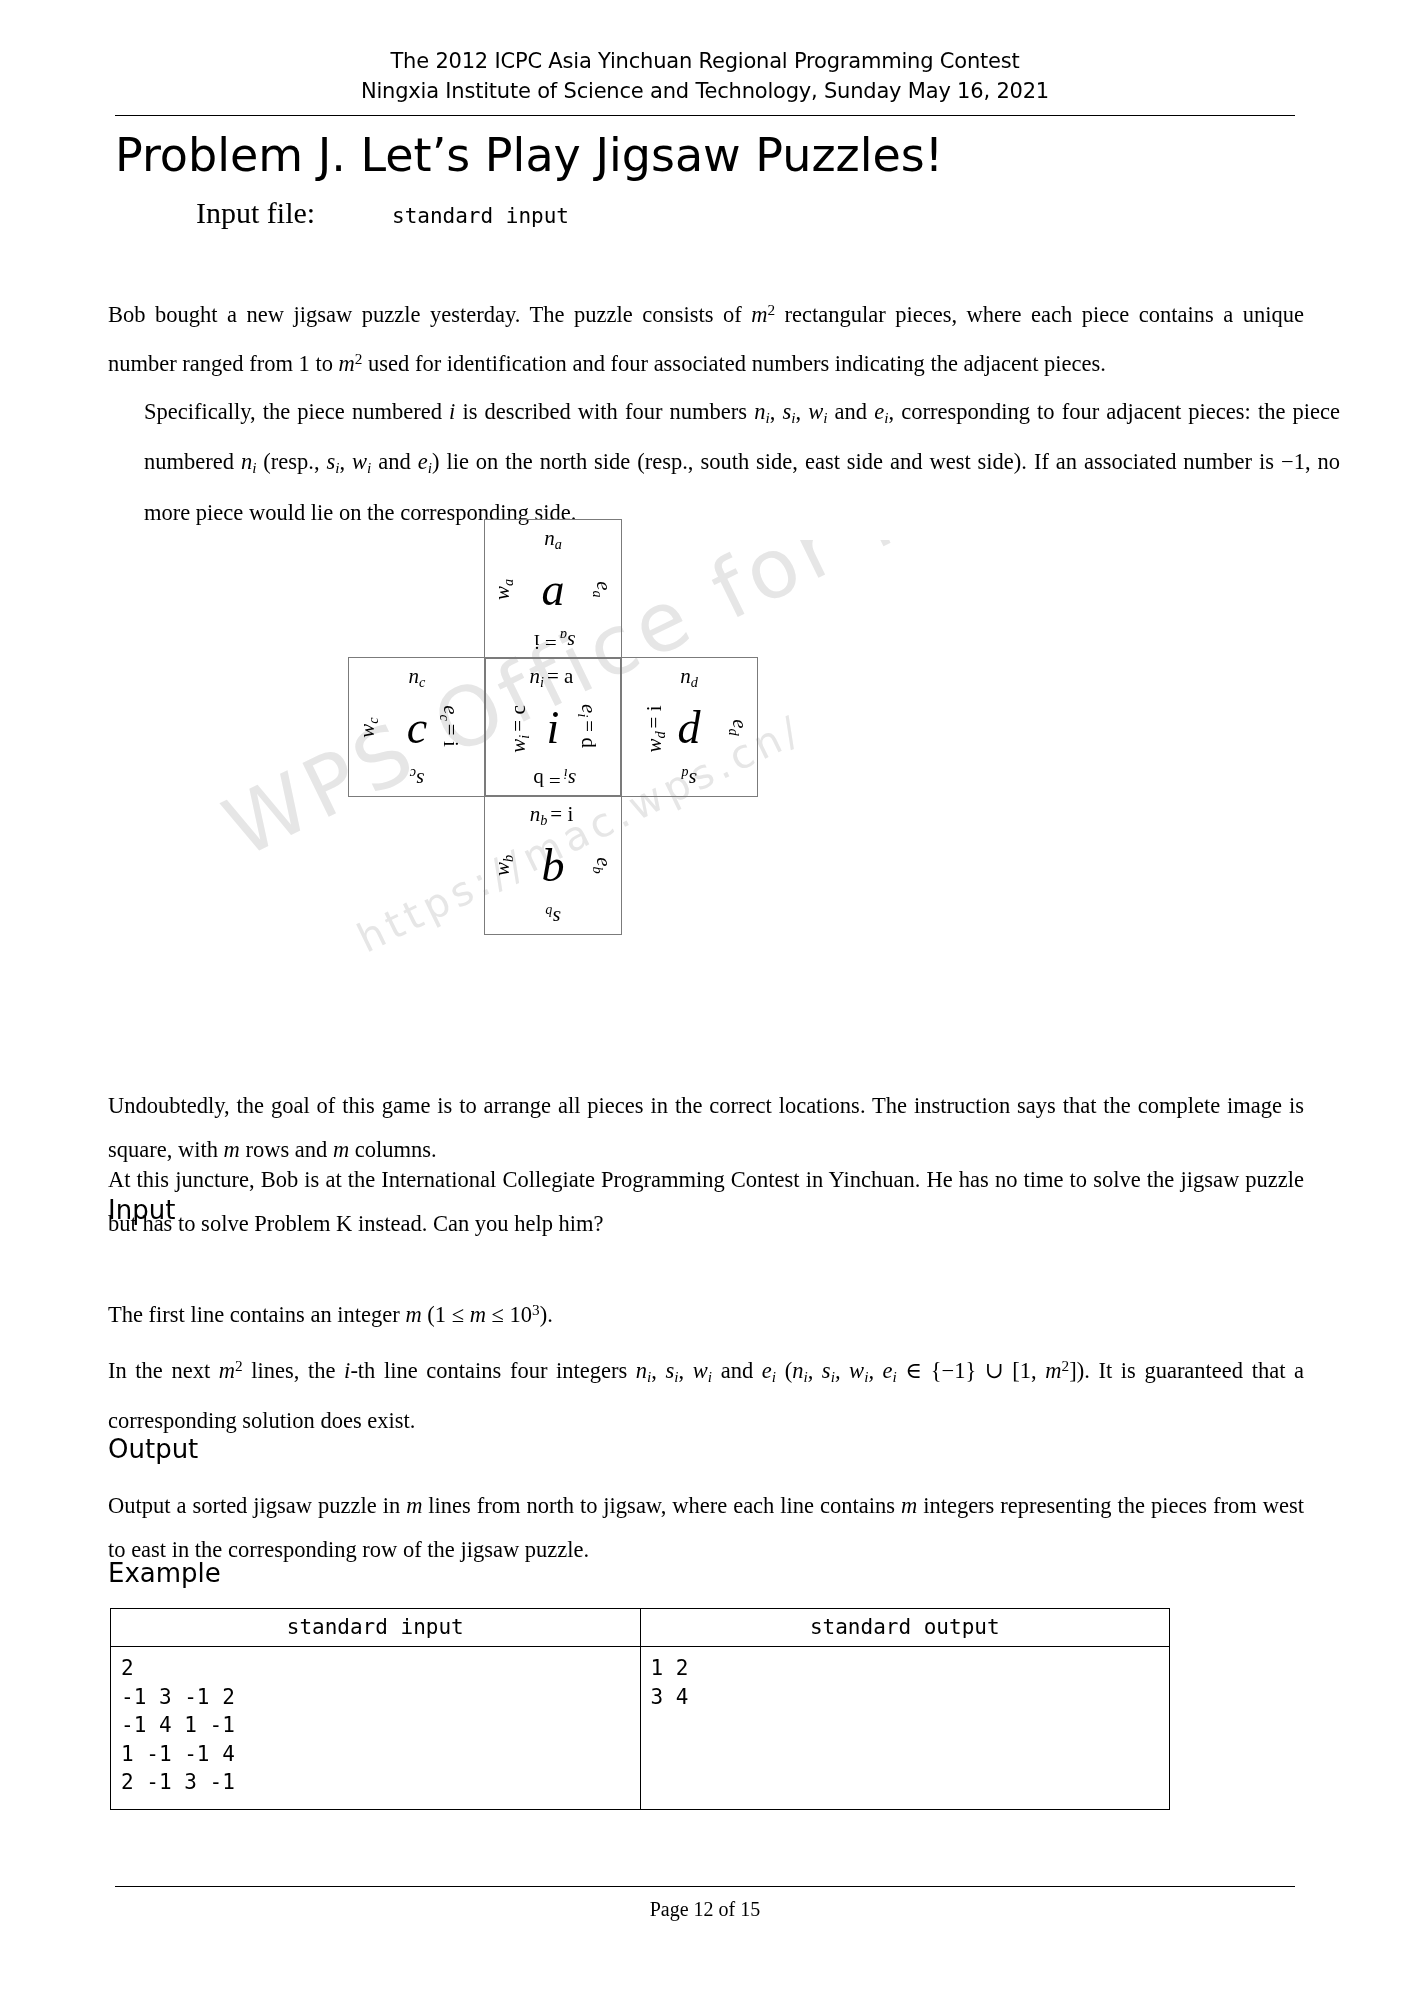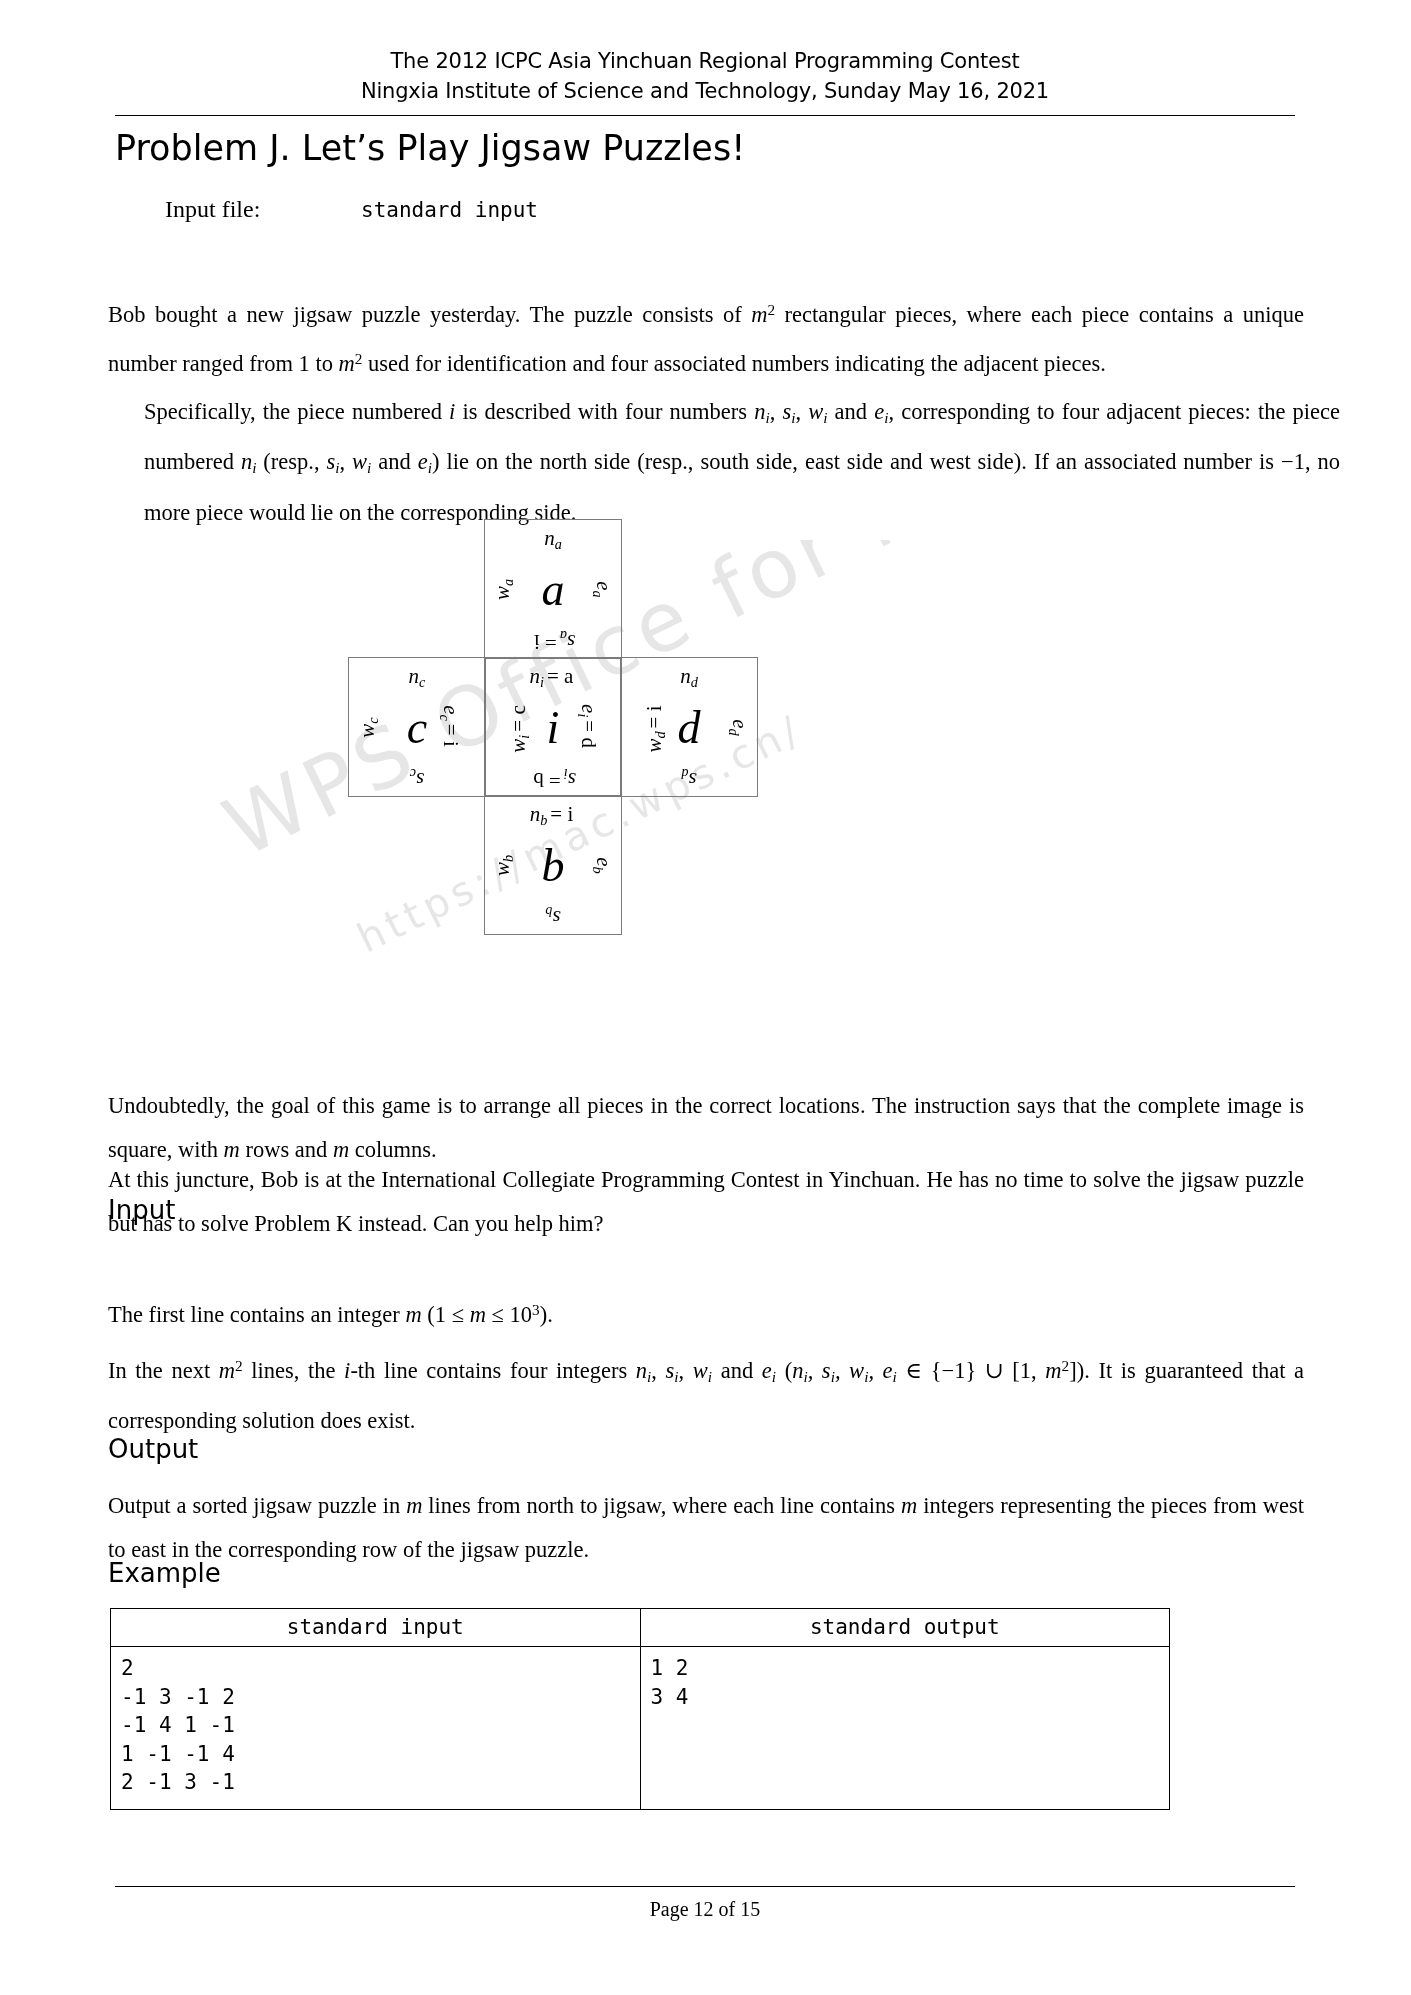--- a/index.html
+++ b/index.html
@@ -23,28 +23,28 @@
   }
   .hdr div{white-space:nowrap;}
   .hdr-rule{
     position:absolute;left:115px;top:115px;width:1180px;height:1px;background:#000;
   }
 
   
   .title{
     position:absolute;left:115px;top:128px;width:1200px;
     font-family:"DejaVu Sans","Liberation Sans",sans-serif;
-    font-size:35px;font-weight:400;letter-spacing:0px;
+    font-size:46px;font-weight:400;letter-spacing:0px;
     white-space:nowrap;
   }
 
   
   .iofiles{position:absolute;left:165px;top:196px;}
   .iorow{display:flex;height:31px;align-items:baseline;}
-  .iolabel{width:196px;font-size:24px;}
+  .iolabel{width:196px;font-size:30px;margin-left:31px;}
   .iovalue{font-family:"DejaVu Sans Mono","Liberation Mono",monospace;font-size:21px;}
 
   
   .para{
     position:absolute;
     left:108px;width:1196px;
     font-size:22.5px;line-height:44px;
     text-align:justify;
     text-justify:inter-word;
   }

